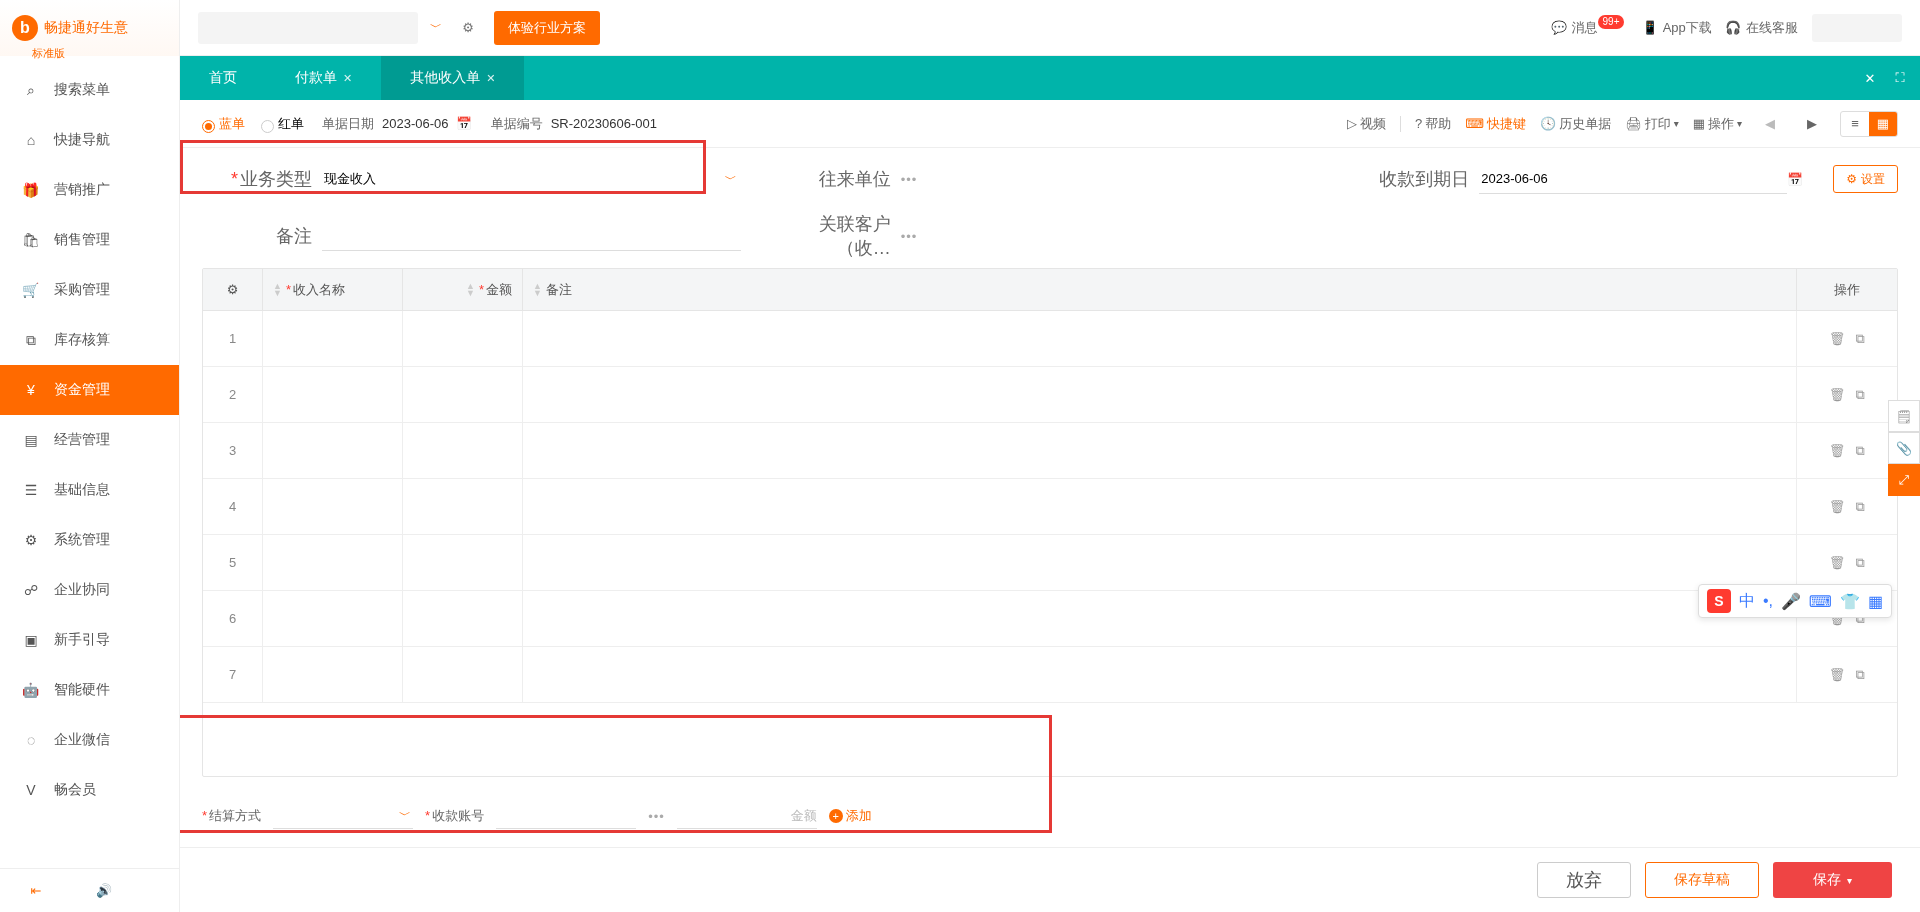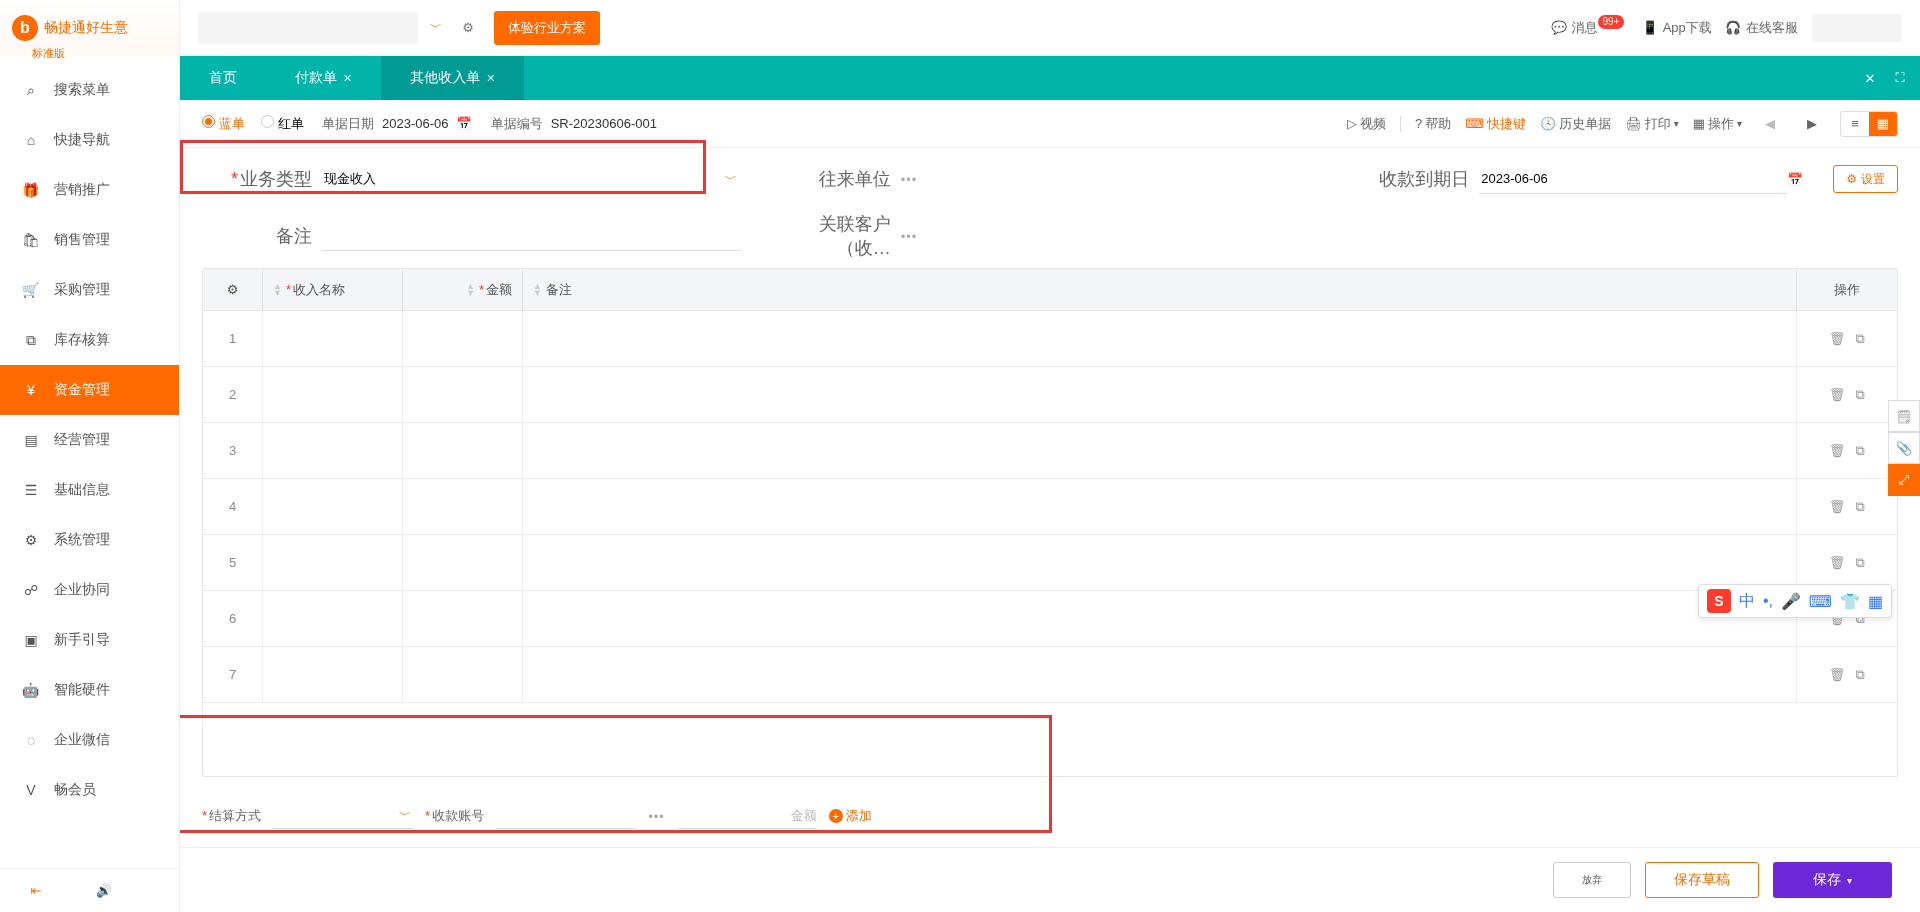--- a/index.html
+++ b/index.html
@@ -37,21 +37,21 @@
 .tab .close { margin-left: 6px; font-size: 11px; opacity: .85; }
 .tabsbar-right { margin-left: auto; display: flex; align-items: center; padding-right: 6px; gap: 2px; }
 .tabsbar-right .icon-btn { color: #fff; }
 
 
 .page { flex: 1; background: #f7f8f9; padding: 0; overflow: hidden; display: flex; flex-direction: column; }
 .sheet { background: #fff; margin: 0; flex: 1; display: flex; flex-direction: column; }
 
 .toolbar-row { height: 48px; display: flex; align-items: center; padding: 0 22px; border-bottom: 1px solid #eee; gap: 18px; }
 .radio-wrap { display: flex; align-items: center; gap: 16px; }
-.radio { display: flex; align-items: flex-start; gap: 4px; font-size: 13px; cursor: pointer; }
+.radio { display: flex; align-items: flex-end; gap: 4px; font-size: 13px; cursor: pointer; }
 .radio .dot { width: 13px; height: 13px; border: 1px solid #ccc; border-radius: 50%; display: inline-flex; align-items: center; justify-content: center; }
 .radio.checked .dot { border-color: #ff6a00; }
 .radio.checked .dot::after { content: ''; width: 7px; height: 7px; background: #ff6a00; border-radius: 50%; }
 .radio.checked { color: #ff6a00; }
 .field-pair { display: flex; align-items: center; gap: 8px; font-size: 13px; color: #666; }
 .field-pair .val { color: #333; font-weight: 500; }
 .cal-icon { color: #ff6a00; }
 
 .toolbar-actions { margin-left: auto; display: flex; align-items: center; gap: 14px; color: #666; }
 .tool-link { display: flex; align-items: center; gap: 3px; font-size: 13px; cursor: pointer; }
@@ -104,23 +104,23 @@
 .settle-row { padding: 26px 22px 18px; display: flex; align-items: center; gap: 12px; }
 .settle-label { color: #666; font-size: 13px; }
 .settle-label .req { color: #ff3b30; margin-right: 2px; }
 .uline { border: none; border-bottom: 1px solid #ddd; height: 26px; font-size: 13px; outline: none; }
 .uline::placeholder { color: #bbb; }
 .add-link { color: #ff6a00; display: flex; align-items: center; gap: 3px; cursor: pointer; font-size: 13px; }
 .plus-circle { width: 14px; height: 14px; border-radius: 50%; background: #ff6a00; color: #fff; display: inline-flex; align-items: center; justify-content: center; font-size: 11px; line-height: 1; }
 
 
 .actionbar { display: flex; justify-content: flex-end; padding: 14px 28px; gap: 14px; border-top: 1px solid #eee; }
-.btn-outline { background: #fff; border: 1px solid #ccc; height: 36px; padding: 1px 28px; border-radius: 3px; cursor: pointer; font-size: 10px; color: #555; }
+.btn-outline { background: #fff; border: 1px solid #ccc; height: 36px; padding: 1px 28px; border-radius: 3px; cursor: pointer; font-size: 18px; color: #555; }
 .btn-outline-primary { background: #fff; border: 1px solid #ff6a00; color: #ff6a00; height: 36px; padding: 0 28px; border-radius: 3px; cursor: pointer; font-size: 14px; }
-.btn-save { background: #6d28d9; color: #fff; border: none; height: 36px; padding: 16px 40px; border-radius: 3px; cursor: pointer; font-size: 14px; display: inline-flex; align-items: center; gap: 6px; }
+.btn-save { background: #ef4444; color: #fff; border: none; height: 36px; padding: 16px 40px; border-radius: 3px; cursor: pointer; font-size: 14px; display: inline-flex; align-items: center; gap: 6px; }
 
 
 .float-right { position: absolute; right: 0; top: 300px; display: flex; flex-direction: column; }
 .float-btn { width: 32px; height: 32px; background: #fff; border: 1px solid #ddd; display: flex; align-items: center; justify-content: center; color: #888; cursor: pointer; }
 .float-btn.orange { background: #ff6a00; color: #fff; border-color: #ff6a00; }
 
 
 .ime-bar { position: absolute; right: 28px; top: 584px; display: flex; align-items: center; gap: 8px; background: #fff; border: 1px solid #ddd; border-radius: 4px; padding: 4px 8px; box-shadow: 0 2px 6px rgba(0,0,0,.1); }
 .ime-logo { width: 24px; height: 24px; background: #ff3b30; color: #fff; border-radius: 4px; display: flex; align-items: center; justify-content: center; font-weight: bold; font-size: 14px; }
 .ime-item { color: #3b7bff; font-size: 16px; cursor: pointer; }

